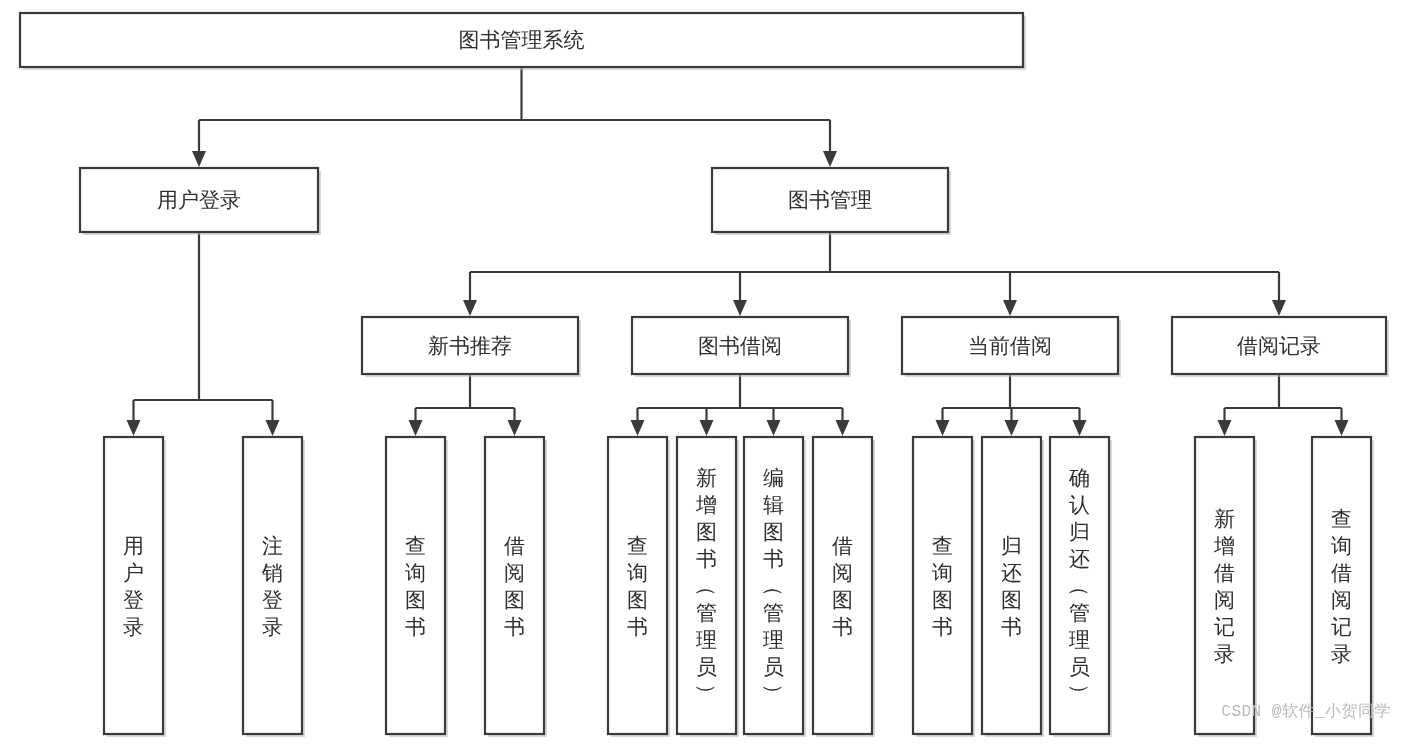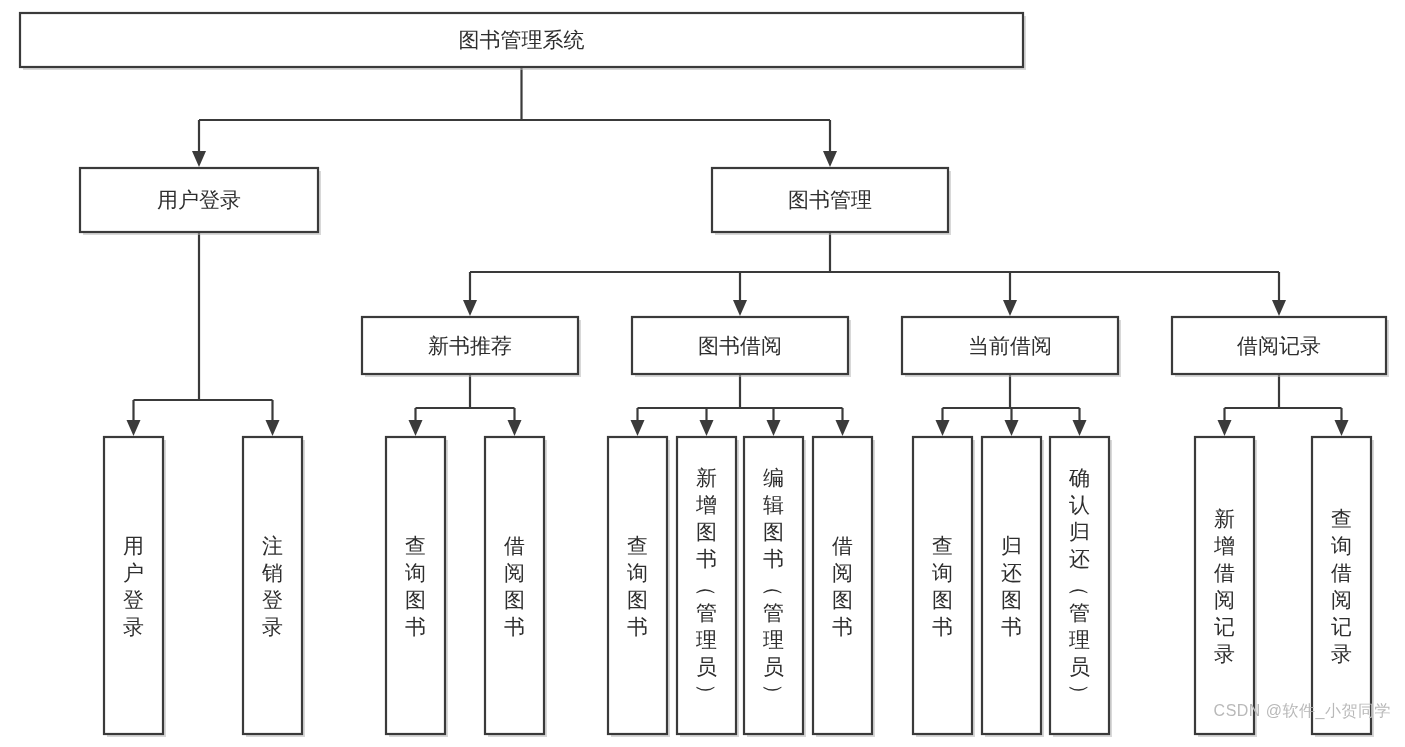--- a/index.html
+++ b/index.html
@@ -54,21 +54,21 @@
   .node-label-vert {
     font-family: "DejaVu Sans", "Liberation Sans", sans-serif;
     fill: #2e2e2e;
     font-size: 21px;
     text-anchor: middle;
   }
   .watermark {
     position: absolute;
     right: 14px;
     bottom: 6px;
-    font-family: Liberation Sans, sans-serif;
+    font-family: Liberation Mono, monospace;
     font-size: 16px;
     color: #b9b9b9;
     letter-spacing: 0.5px;
     white-space: nowrap;
     user-select: none;
   }
 </style>
 </head>
 <body>
 

